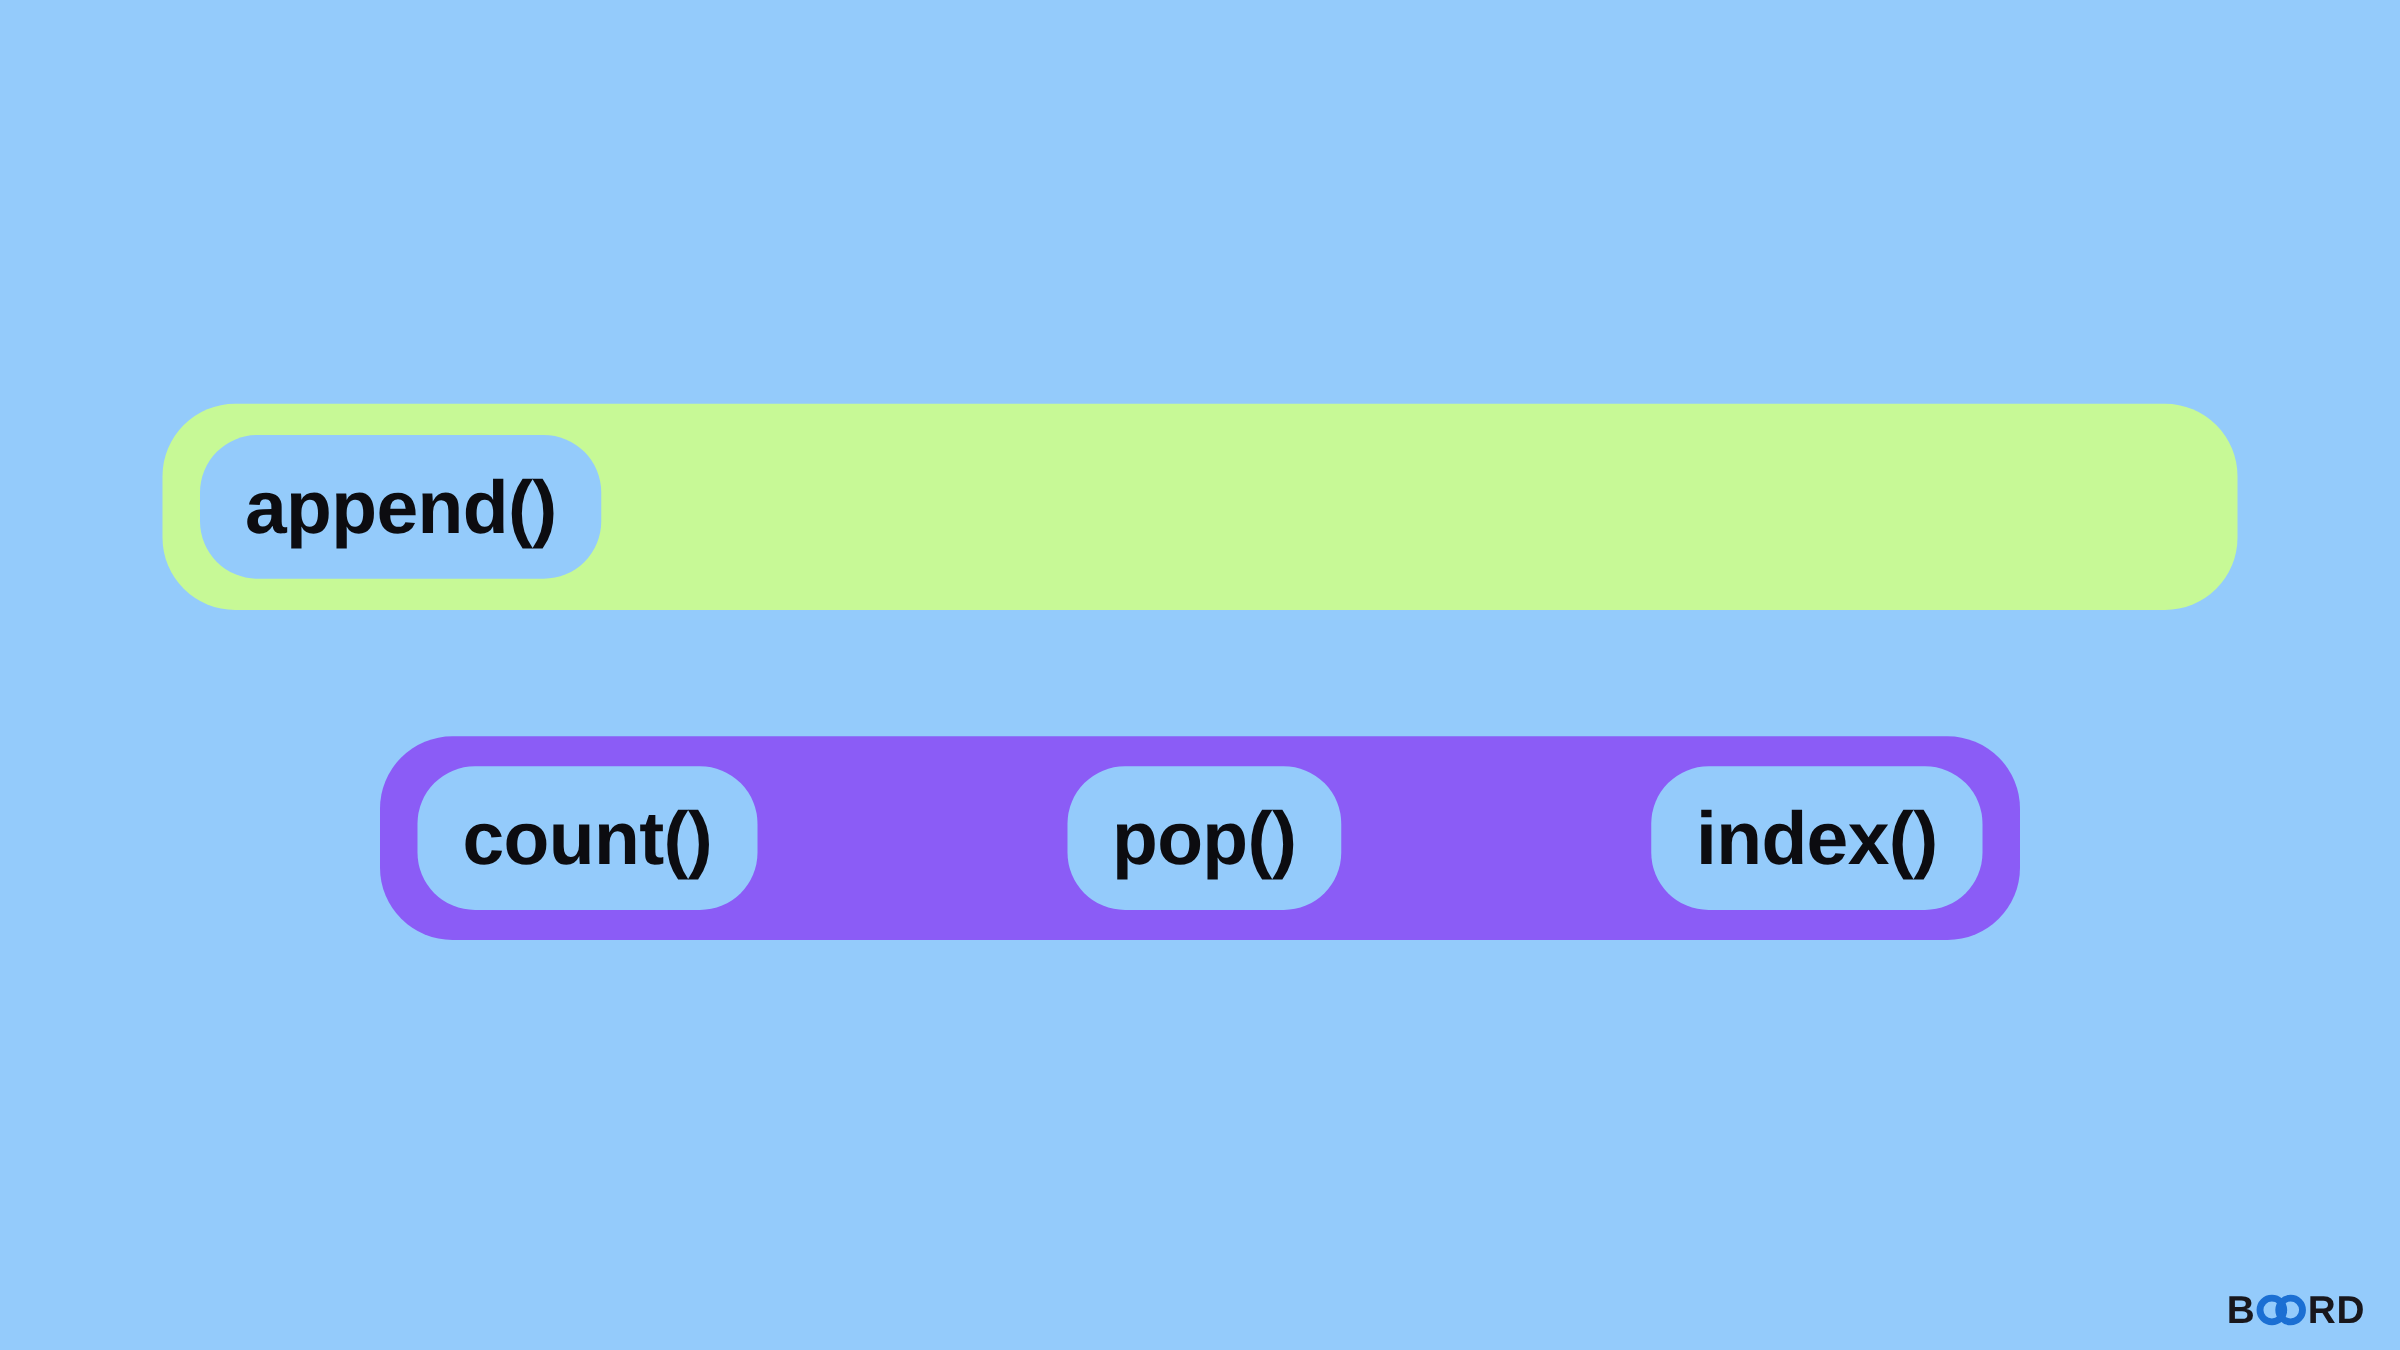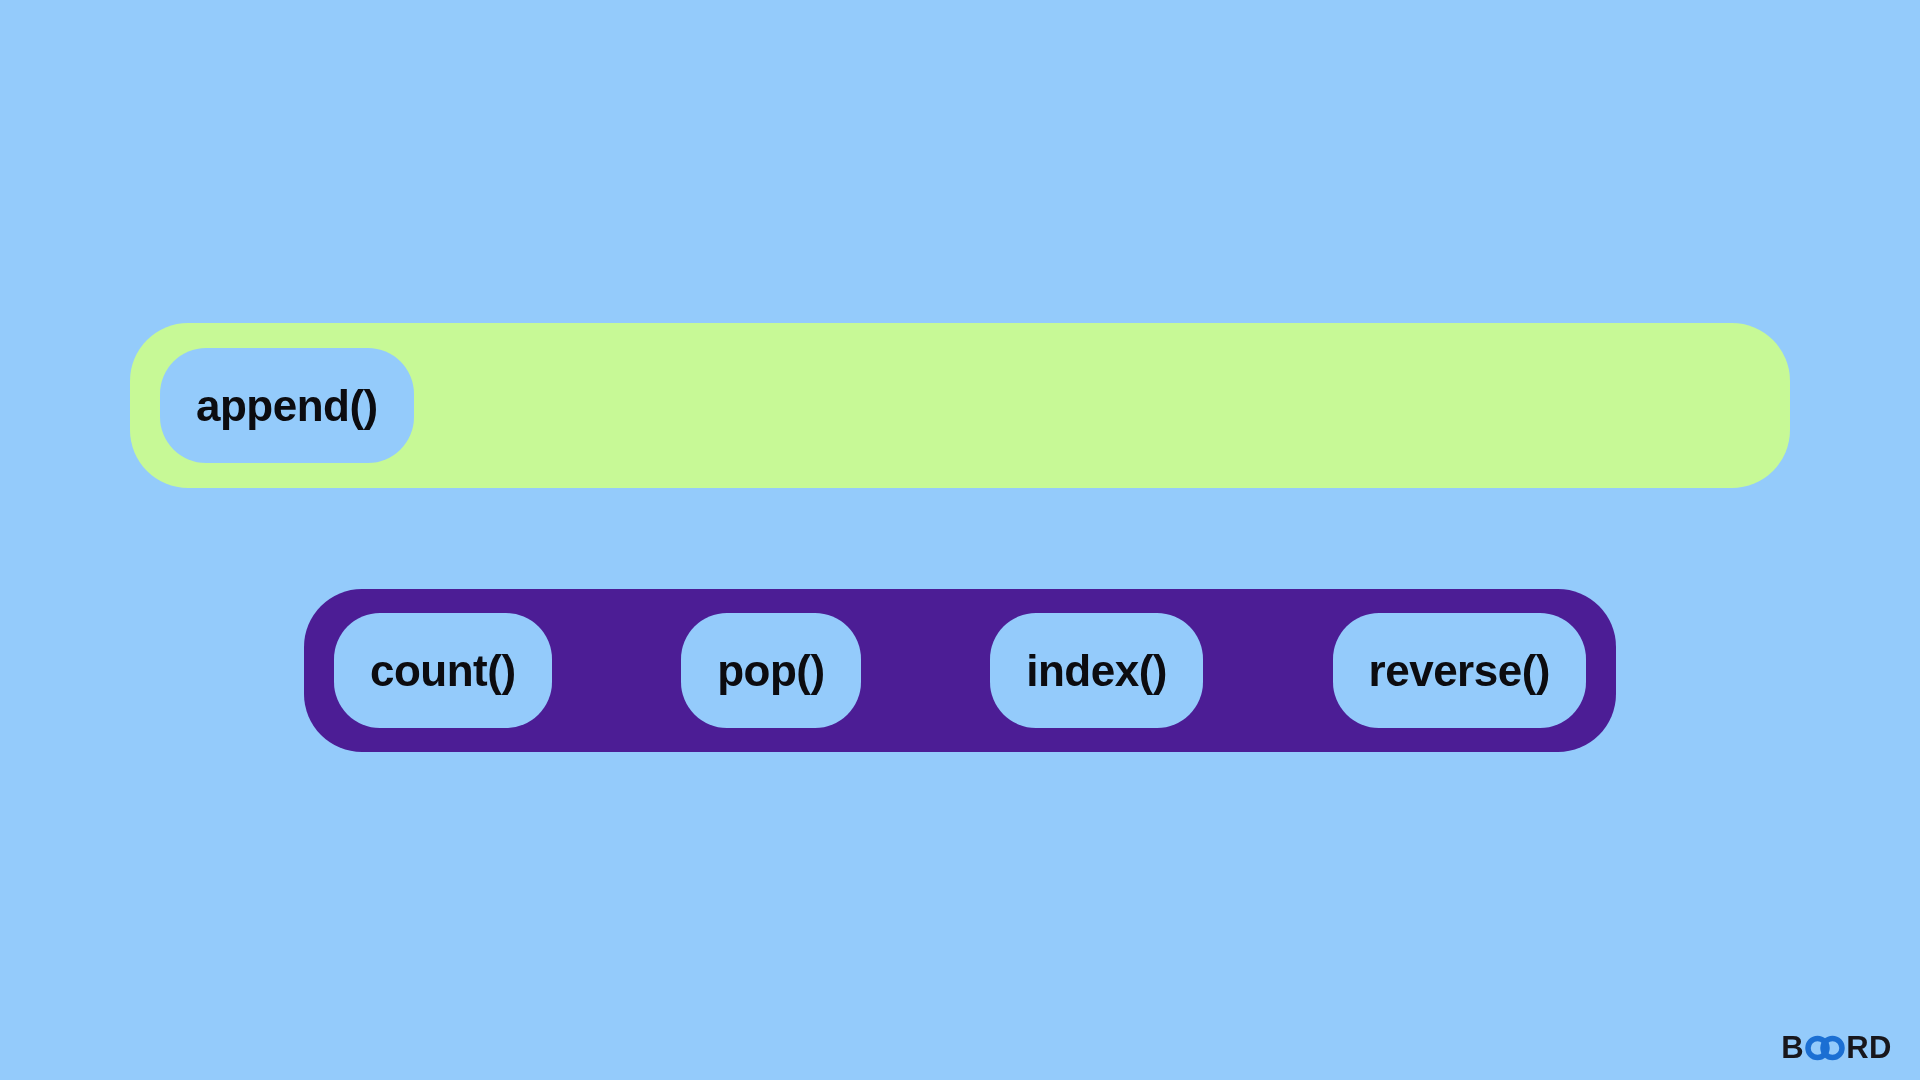--- a/index.html
+++ b/index.html
@@ -42,21 +42,21 @@
     background: #F9C795;
   }
   .pill {
     height: 115px;
     border-radius: 46px;
     background: #94CBFB;
     display: flex;
     align-items: center;
     justify-content: center;
     padding: 0 36px;
-    font-size: 44px;
+    font-size: 60px;
     font-weight: 700;
     letter-spacing: -0.5px;
     color: #0C0C10;
     white-space: nowrap;
   }
   .logo {
     position: absolute;
     right: 28px;
     bottom: 14px;
     display: flex;
@@ -75,25 +75,24 @@
 </style>
 </head>
 <body>
 
 <main class="canvas">
 
   <section class="group group-green" style="background: rgb(199, 249, 150);">
     <div class="pill">append()</div>
   </section>
 
-  <section class="group group-orange" style="background: #4c1d95;">
+  <section class="group group-orange" style="background: #8b5cf6;">
     <div class="pill">count()</div>
     <div class="pill">pop()</div>
     <div class="pill">index()</div>
-    <div class="pill">reverse()</div>
   </section>
 
   <div class="logo">
     <span>B</span>
     <span class="infinity-icon">
       <svg width="42" height="30" viewBox="0 0 42 30" fill="none" xmlns="http://www.w3.org/2000/svg">
         <circle cx="13.5" cy="15" r="9.5" stroke="#1B6FD3" stroke-width="5.5"></circle>
         <circle cx="28.5" cy="15" r="9.5" stroke="#1B6FD3" stroke-width="5.5"></circle>
       </svg>
     </span>

